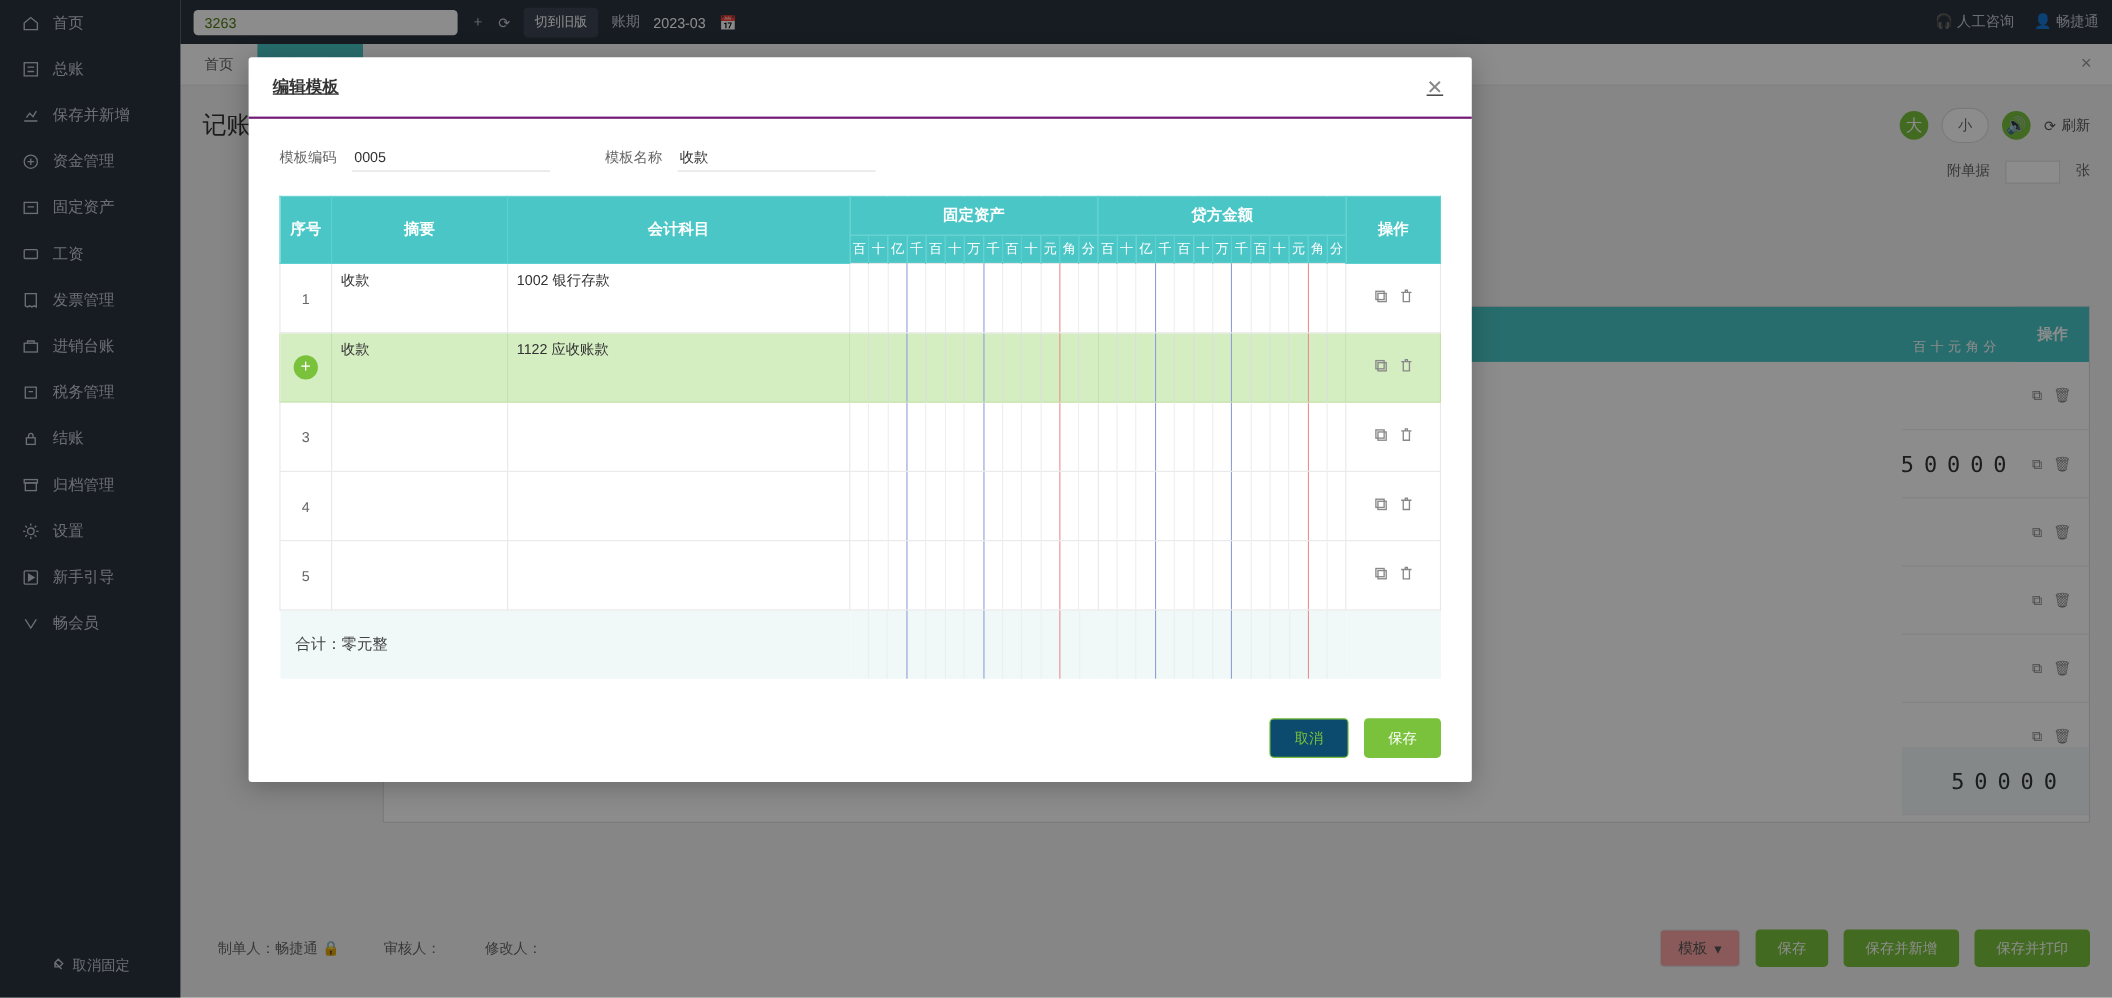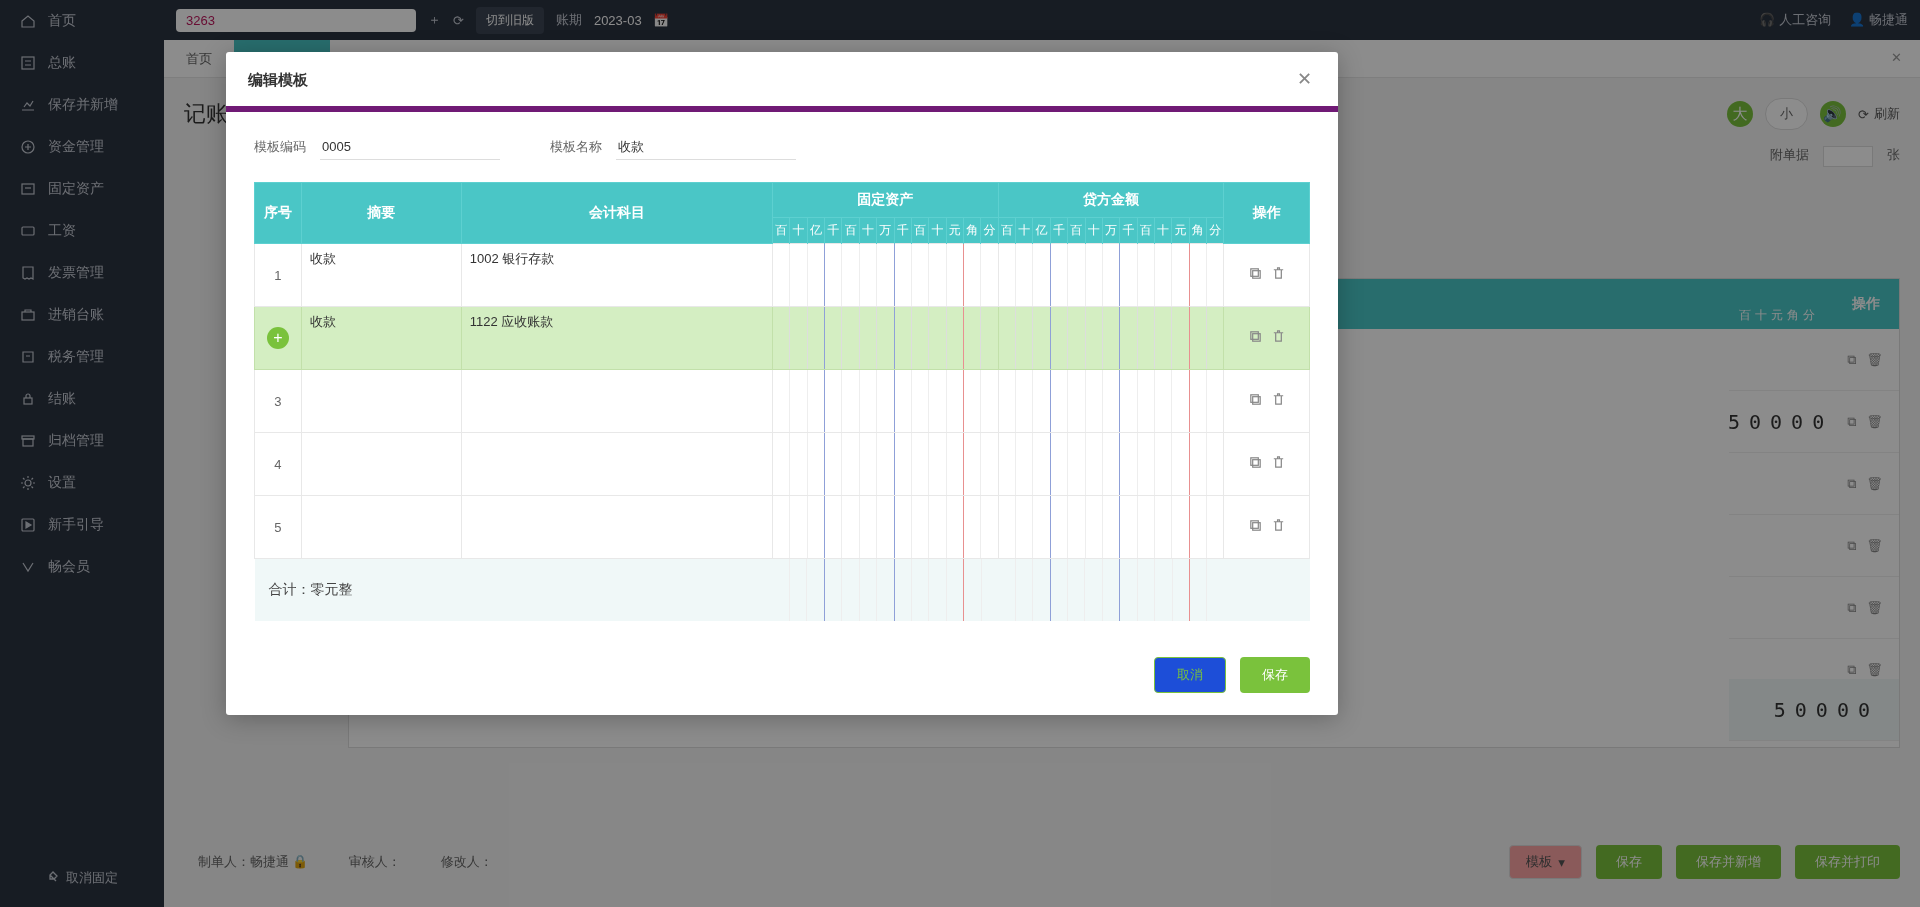--- a/index.html
+++ b/index.html
@@ -6,21 +6,21 @@
     body { font-family: "Microsoft YaHei", "PingFang SC", Arial, sans-serif; font-size: 13px; background: #f5f5f5; overflow: hidden; height: 907px; width: 1920px; position: relative; }
     
     
     .sidebar { position: absolute; left: 0; top: 0; width: 164px; height: 907px; background: #2b3340; color: #c5cad3; z-index: 1; }
     .sidebar-item { display: flex; align-items: center; padding: 12px 20px; cursor: pointer; font-size: 14px; gap: 12px; }
     .sidebar-icon { width: 16px; height: 16px; display: inline-flex; align-items: center; justify-content: center; }
     .sidebar-bottom { position: absolute; bottom: 10px; left: 0; right: 0; text-align: center; padding: 10px; font-size: 13px; display: flex; align-items: center; justify-content: center; gap: 6px; }
     
     
     .topbar { position: absolute; left: 164px; right: 0; top: 0; height: 40px; background: #2b3340; display: flex; align-items: center; padding: 0 12px; color: #c5cad3; gap: 12px; font-size: 13px; }
-    .topbar-input { background: #fff; border-radius: 4px; padding: 4px 30px 4px 10px; width: 240px; color: #be185d; position: relative; }
+    .topbar-input { background: #fff; border-radius: 4px; padding: 4px 30px 4px 10px; width: 240px; color: #4d7c0f; position: relative; }
     .topbar-btn { background: #3d4654; color: #fff; border: none; padding: 5px 10px; border-radius: 4px; font-size: 12px; }
     .topbar-right { margin-left: auto; display: flex; align-items: center; gap: 18px; }
     
     
     .tabs { position: absolute; left: 164px; right: 0; top: 40px; height: 38px; background: #fff; display: flex; align-items: stretch; border-bottom: 1px solid #e5e5e5; }
     .tab-home { padding: 10px 22px; color: #666; }
     .tab-active { padding: 10px 22px; background: #4ac6c6; color: #fff; }
     .tab-close { margin-left: auto; padding: 10px 18px; color: #999; cursor: pointer; }
     
     
@@ -39,21 +39,21 @@
     .bottom-left { color: #666; display: flex; gap: 40px; font-size: 13px; margin-left: 14px; }
     .bottom-right { margin-left: auto; display: flex; gap: 14px; align-items: center; }
     .btn-outline { border: 1px solid #ddd; background: #fca5a5; padding: 7px 16px; border-radius: 4px; color: #555; display: flex; align-items: center; gap: 6px; }
     .btn-green { background: #7ac23c; color: #fff; border: none; padding: 8px 20px; border-radius: 4px; font-size: 13px; }
     
     
     .overlay { position: absolute; inset: 0; background: rgba(0,0,0,0.45); z-index: 5; }
     
     
     .modal { position: absolute; left: 226px; top: 52px; width: 1112px; background: #fff; z-index: 10; border-radius: 3px; box-shadow: 0 4px 24px rgba(0,0,0,0.25); }
-    .modal-header { display: flex; align-items: flex-end; padding: 16px 22px; border-bottom: 6px solid #701a75; }
+    .modal-header { display: flex; align-items: center; padding: 16px 22px; border-bottom: 2px solid #701a75; text-decoration: underline; }
     .modal-title { font-size: 15px; font-weight: bold; color: #333; }
     .modal-close { margin-left: auto; font-size: 18px; color: #888; cursor: pointer; padding: 0 4px; }
     
     .modal-body { padding: 22px 28px; }
     .form-row { display: flex; gap: 50px; margin-bottom: 22px; align-items: center; }
     .form-field { display: flex; align-items: center; gap: 14px; }
     .form-label { color: #666; font-size: 13px; }
     .form-input { border: none; border-bottom: 1px solid #ddd; padding: 5px 2px; font-size: 13px; color: #333; min-width: 170px; outline: none; }
     
     
@@ -82,21 +82,21 @@
     .row-active .digit-cell { border-right-color: #ddd; }
     .row-active .digit-cell.blue { border-right-color: #8fa0d8; }
     .row-active .digit-cell.red { border-right-color: #e89090; }
     
     .action-cell { text-align: center; vertical-align: middle !important; }
     .action-icon { display: inline-block; width: 15px; height: 15px; margin: 0 4px; cursor: pointer; color: #888; }
     
     .total-row td { background: #f0f8f8; height: 62px; color: #444; font-size: 14px; padding: 0 14px; vertical-align: middle; }
     
     .modal-footer { padding: 14px 28px 22px; display: flex; justify-content: flex-end; gap: 14px; }
-    .btn-cancel { background: #1d4ed8; border: 1px solid #7ac23c; color: #7ac23c; padding: 8px 22px; border-radius: 4px; cursor: pointer; font-size: 13px; }
+    .btn-cancel { background: #0c4a6e; border: 1px solid #7ac23c; color: #7ac23c; padding: 8px 22px; border-radius: 4px; cursor: pointer; font-size: 13px; }
     .btn-save { background: #7ac23c; color: #fff; border: none; padding: 8px 22px; border-radius: 4px; cursor: pointer; font-size: 13px; }
     
     
     .bg-table { position: absolute; left: 184px; right: 20px; top: 200px; height: 470px; border: 1px solid #ddd; background: #fff; }
     .bg-thead { height: 50px; background: #4ac6c6; display: flex; }
     .bg-amount-labels { position: absolute; right: 82px; top: 28px; display: flex; color: #fff; font-size: 12px; }
     .bg-amount-labels span { width: 16px; text-align: center; }
     .bg-op-head { position: absolute; right: 0; top: 0; width: 66px; height: 50px; background: #4ac6c6; color: #fff; display: flex; align-items: center; justify-content: center; font-size: 14px; font-weight: bold; }
     .bg-row { position: absolute; right: 0; width: 170px; height: 62px; border-bottom: 1px solid #eee; display: flex; align-items: center; justify-content: flex-end; padding-right: 16px; gap: 10px; color: #888; }
     .bg-row-num { font-family: monospace; font-size: 20px; letter-spacing: 9px; color: #333; margin-right: 4px; }

